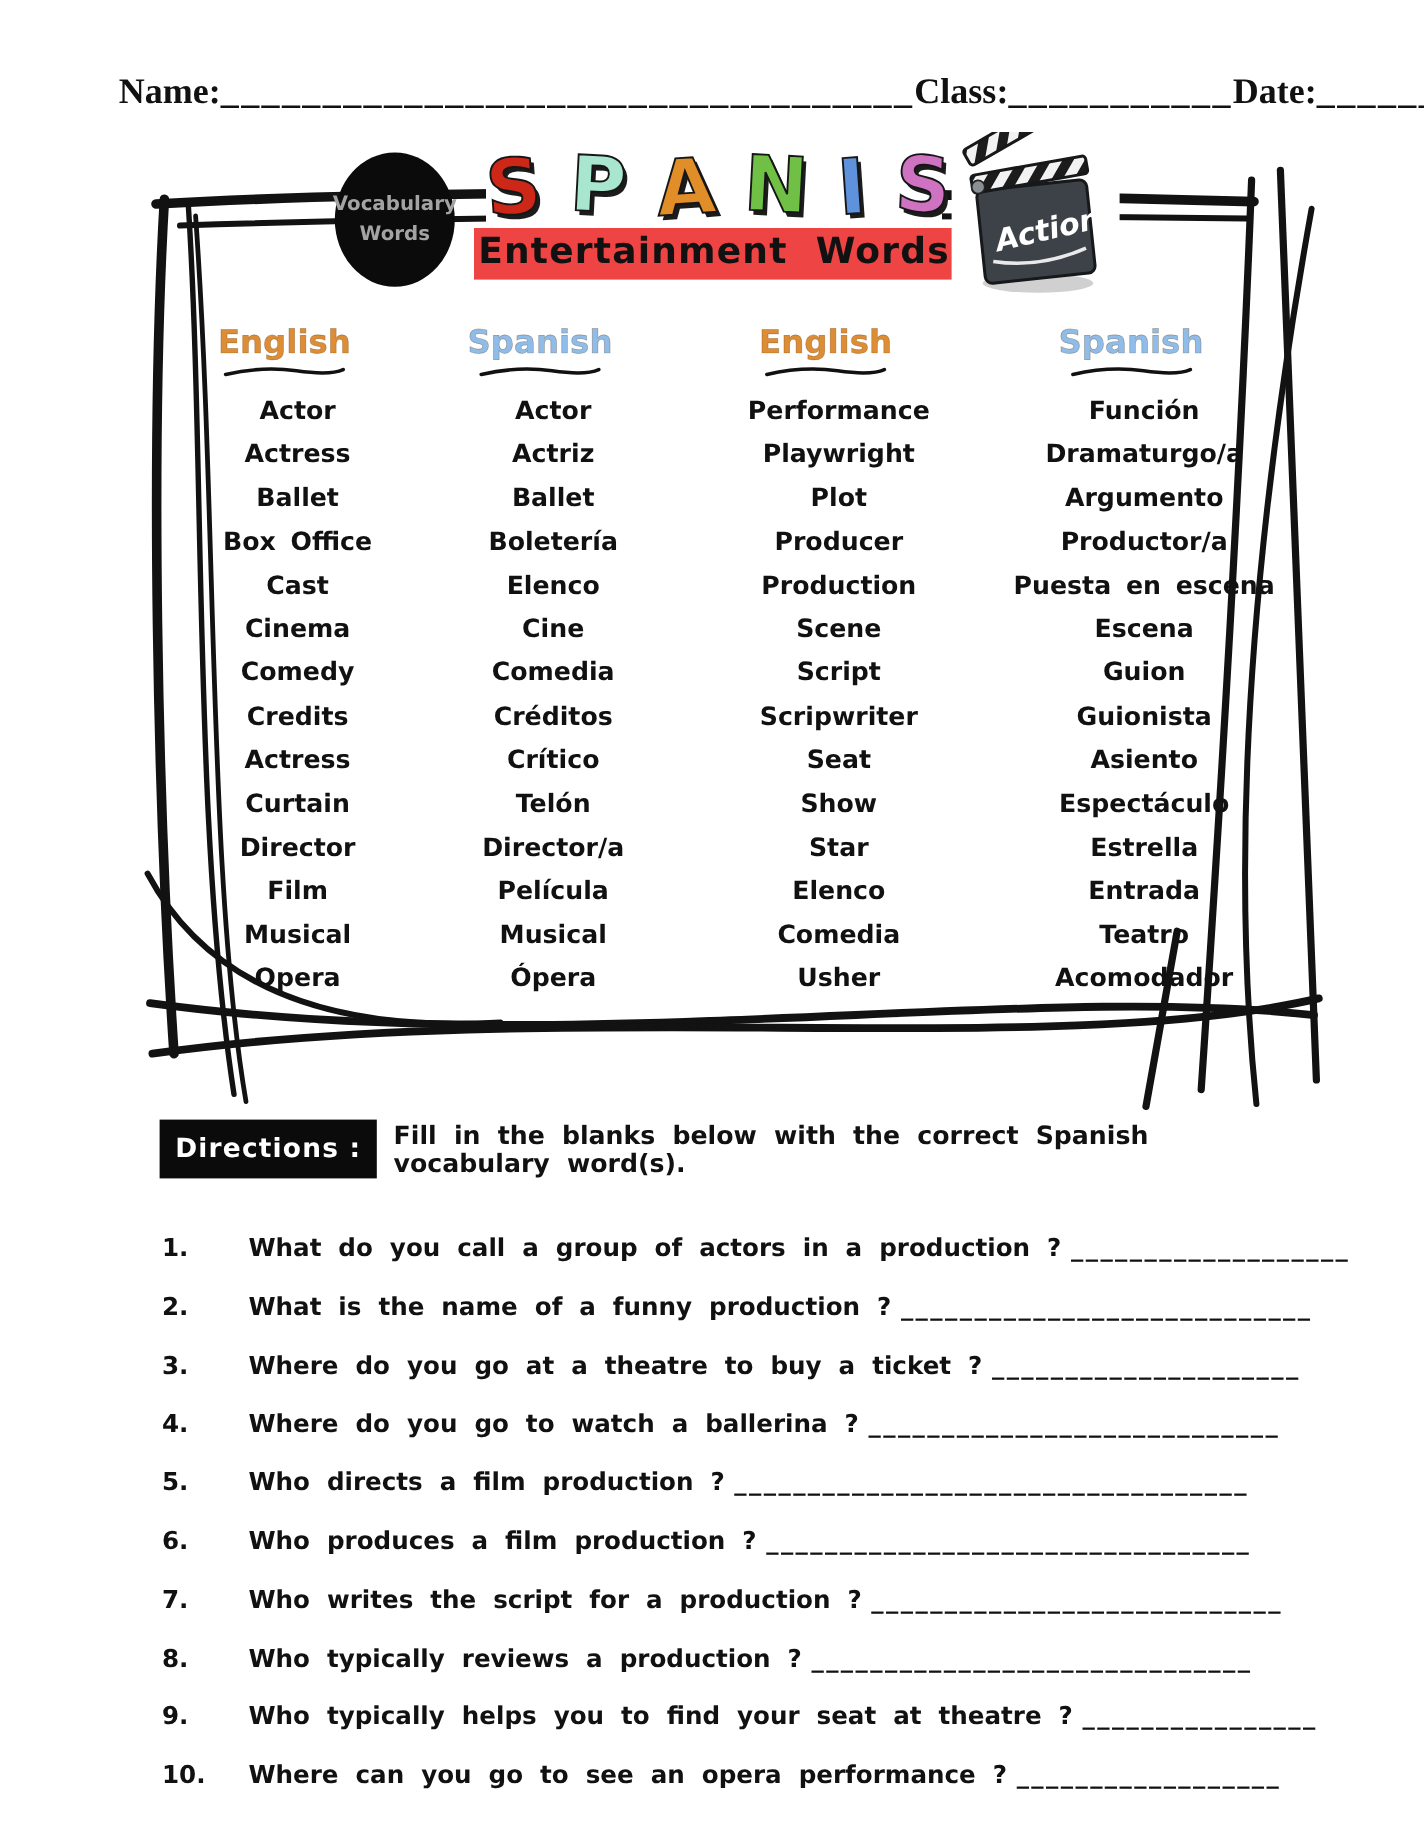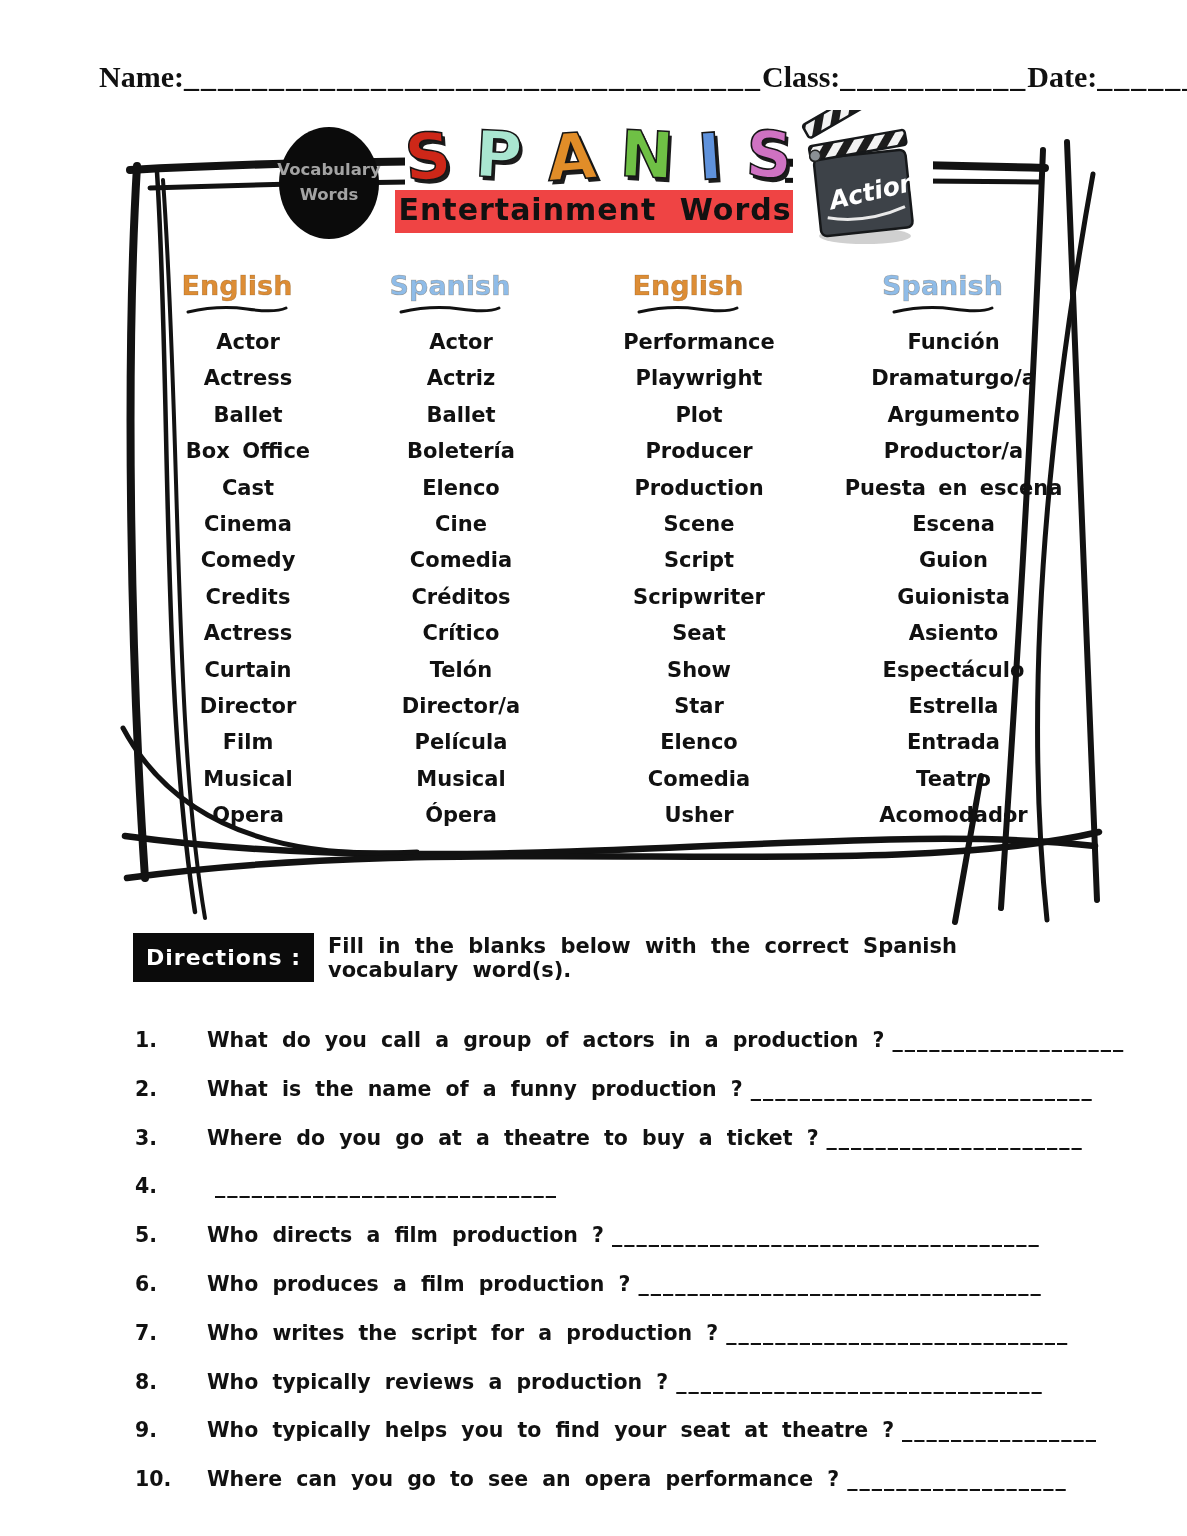--- a/index.html
+++ b/index.html
@@ -258,20 +258,21 @@
       <span class="q-text">What is the name of a funny production ?</span>
       <span class="q-blank blank">____________________________</span>
     </li>
     <li class="q-item">
       <span class="q-num">3.</span>
       <span class="q-text">Where do you go at a theatre to buy a ticket ?</span>
       <span class="q-blank blank">_____________________</span>
     </li>
     <li class="q-item">
       <span class="q-num">4.</span>
+      <span class="q-text">Where do you go to watch a ballerina ?</span>
       <span class="q-blank blank">____________________________</span>
     </li>
     <li class="q-item">
       <span class="q-num">5.</span>
       <span class="q-text">Who directs a film production ?</span>
       <span class="q-blank blank">___________________________________</span>
     </li>
     <li class="q-item">
       <span class="q-num">6.</span>
       <span class="q-text">Who produces a film production ?</span>

